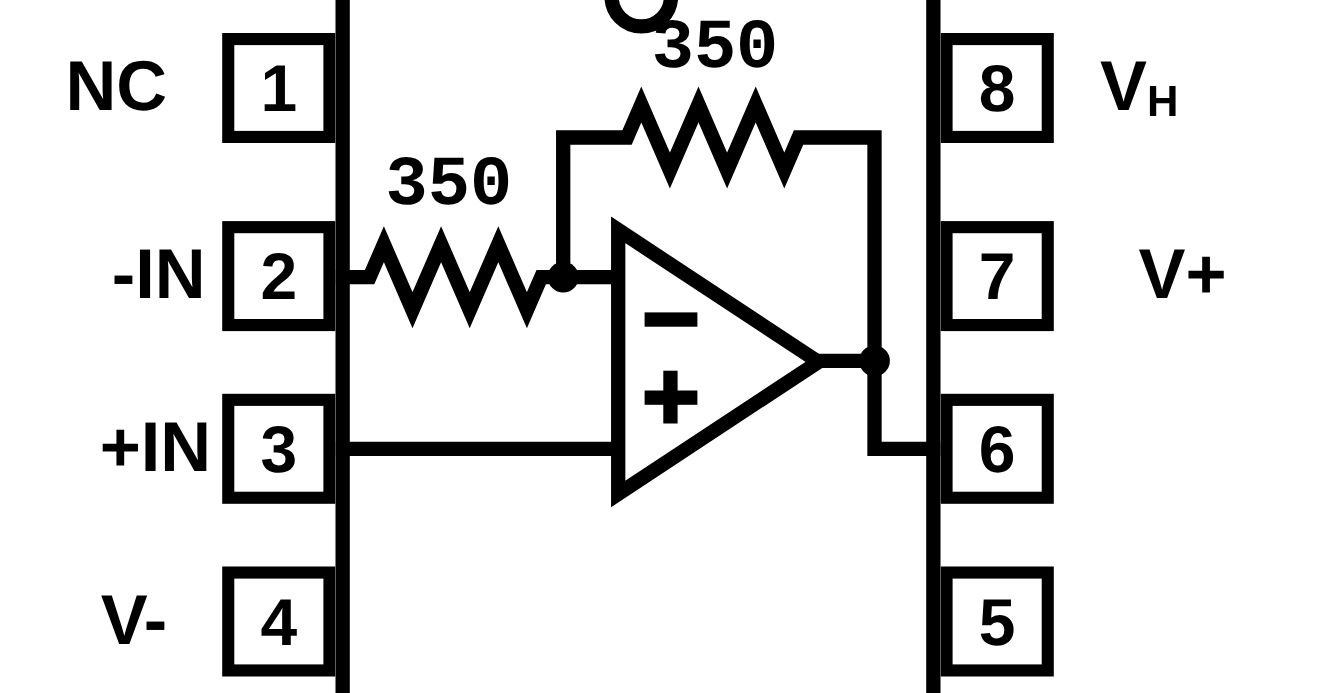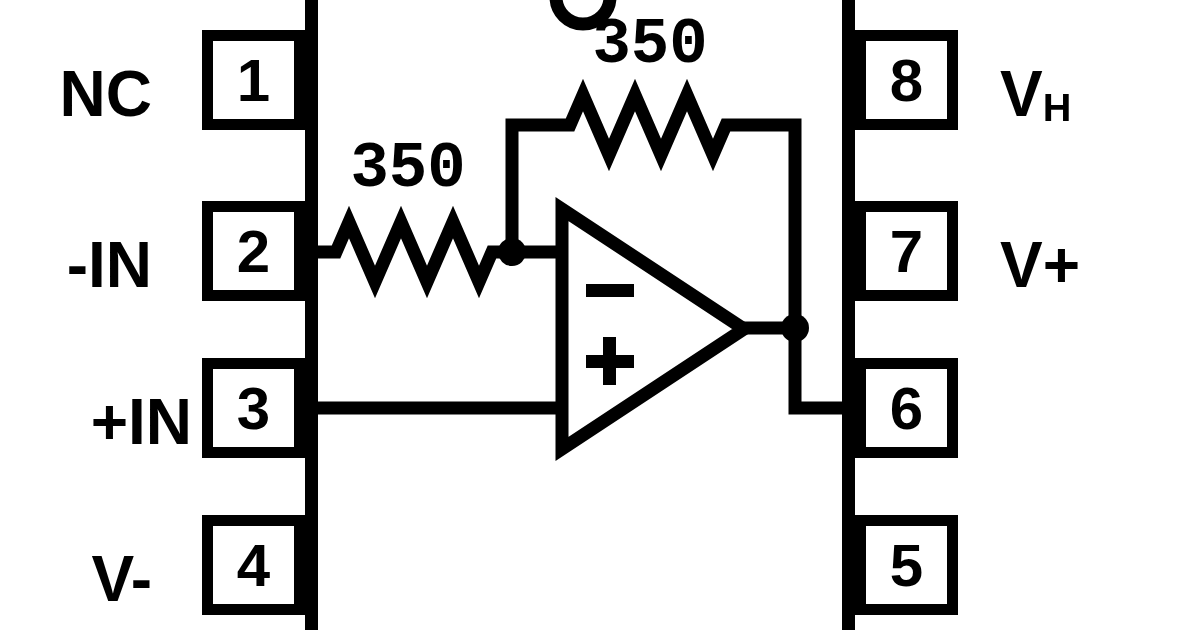--- a/index.html
+++ b/index.html
@@ -41,26 +41,25 @@
   .row-a{top:30px;}
   .row-b{top:201px;}
   .row-c{top:358px;}
   .row-d{top:515px;}
   
   .pin-label{
     position:absolute;
     font-size:64px;font-weight:bold;line-height:64px;
     white-space:nowrap;
     color:var(--color-line,#000);
-    margin-top:16px;
   }
   .pin-label.left{left:0;width:152px;text-align:right;}
   .pin-label.right{left:1000px;width:215px;text-align:left;}
   .lbl-a{top:46px;}
-  .lbl-b{top:217px;}
+  .lbl-b{top:217px;padding-left:35px;}
   .lbl-c{top:374px;padding-left:40px;}
   .lbl-d{top:531px;}
   .pin-label sub{
     font-size:0.62em;
     position:relative;
     top:0.12em;
     vertical-align:baseline;
   }
   
   .res-label{

